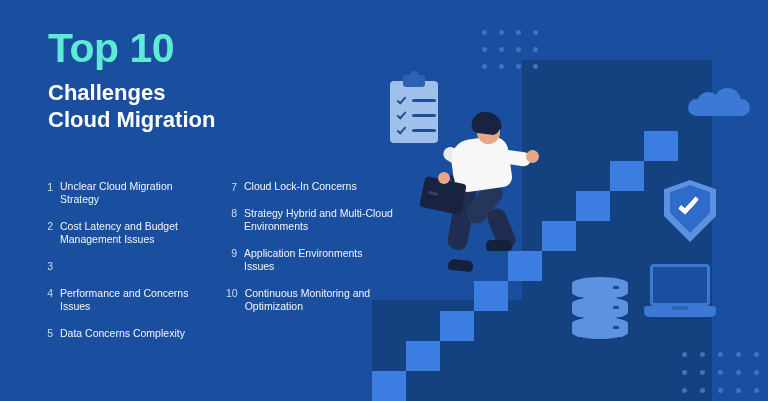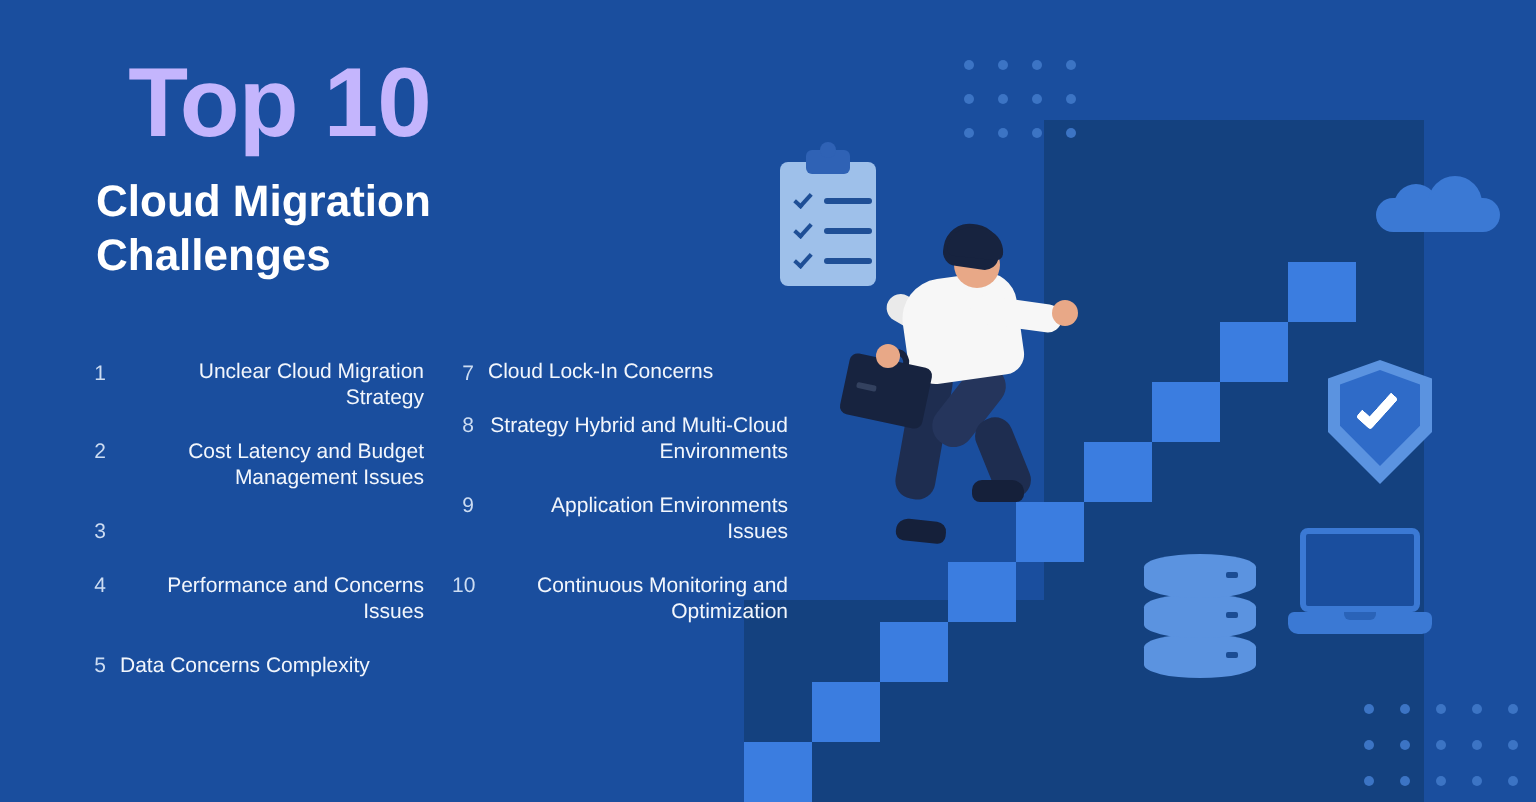--- a/index.html
+++ b/index.html
@@ -18,26 +18,25 @@
 
   
   .text-pane {
     position:absolute;
     left:0; top:0;
     width:400px; height:401px;
     z-index:5;
   }
   .title-block { position:absolute; left:48px; top:28px; }
   .title-main {
-    font-size:49px;
+    font-size:41px;
     font-weight:bold;
-    color:#c4b5fd;
+    color:#5eead4;
     letter-spacing:-0.5px;
     line-height:1.02;
-    text-align:right;
   }
   .title-sub {
     margin-top:9px;
     font-size:22px;
     font-weight:bold;
     color:#ffffff;
     line-height:1.24;
   }
 
   .lists {
@@ -59,21 +58,20 @@
     min-width:16px;
     text-align:right;
     font-size:10.5px;
     color:#ccdcf2;
     padding-right:7px;
     padding-top:0.5px;
   }
   .li-text {
     font-size:10.5px;
     color:#f2f6fc;
-    text-align:right;
   }
   .list-col.right .li-num { min-width:18px; }
 
   
   .art {
     position:absolute;
     left:372px; top:0;
     width:396px; height:401px;
     z-index:1;
   }
@@ -513,22 +511,22 @@
       <div class="m-hand-back"></div>
     </div>
 
   </div>
 
   <div class="text-pane">
 
     <div class="title-block">
       <div class="title-main">Top 10</div>
       <div class="title-sub">
+        <div>Challenges</div>
         <div>Cloud Migration</div>
-        <div>Challenges</div>
       </div>
     </div>
 
     <div class="lists">
       <div class="list-col left" id="col-left">
           <div class="list-item">
             <div class="li-num">1</div>
             <div class="li-text">Unclear Cloud Migration Strategy</div>
           </div>
           <div class="list-item">

